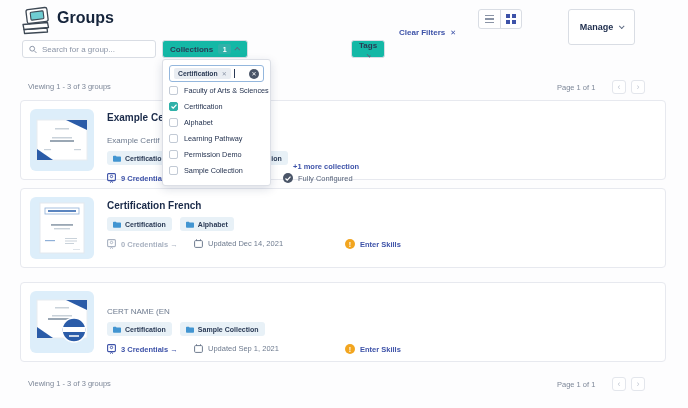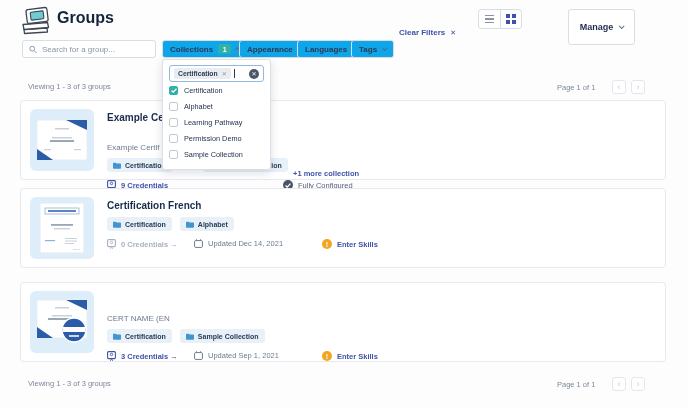--- a/index.html
+++ b/index.html
@@ -21,21 +21,21 @@
   .create-btn { position: absolute; left: 601px; top: 9px; width: 82px; height: 20px; background: #3a4da1; color: #fff; font-size: 9px; }
 
   .chev { display: inline-block; width: 4px; height: 4px; border-right: 1.3px solid #5b6880; border-bottom: 1.3px solid #5b6880; }
   .chev.down { transform: rotate(45deg) translateY(-1px); }
   .chev.up { transform: rotate(-135deg) translateY(-1px); }
 
   
   .search-box { position: absolute; left: 22px; top: 40px; width: 134px; height: 18px; border: 1px solid #d9dde4; border-radius: 3px; background: #fff; display: flex; align-items: center; padding: 0 6px; gap: 5px; }
   .search-box input { border: none; outline: none; width: 100%; font-size: 8px; color: #394a63; font-family: inherit; background: transparent; }
   .search-box input::placeholder { color: #8a94a6; }
-  .filter-btn { position: absolute; top: 40px; height: 18px; border: 1px solid #d9dde4; background: #0ea5e9; font-size: 8px; color: #2a3a55; gap: 5px; padding: 0 7px; }
+  .filter-btn { position: absolute; top: 40px; height: 18px; border: 1px solid #d9dde4; background: #14b8a6; font-size: 8px; color: #2a3a55; gap: 5px; padding: 0 7px; }
   .count-badge { background: #2fb1a9; color: #fff; font-size: 7px; font-weight: bold; border-radius: 2px; padding: 1.5px 4.5px; }
   .clear-filters { position: absolute; left: 399px; top: 28px; display: flex; align-items: center; gap: 5px; font-size: 8px; font-weight: bold; color: #3d52a8; cursor: pointer; }
 
   
   .viewing { position: absolute; font-size: 7.5px; color: #7d8798; }
   .page-info { position: absolute; font-size: 7.5px; color: #7d8798; }
   .page-btn { position: absolute; width: 14px; height: 14px; border: 1px solid #e3e6ec; border-radius: 3px; background: #fff; color: #c3c9d4; font-size: 9px; line-height: 12px; text-align: center; cursor: pointer; }
 
   
   .dropdown { position: absolute; left: 162px; top: 59px; width: 109px; background: #fff; border: 1px solid #dcdfe6; border-radius: 3px; box-shadow: 0 3px 10px rgba(20,40,80,.15); padding: 5px 6px 7px; z-index: 10; }
@@ -48,30 +48,30 @@
   .option:first-of-type { margin-top: 7px; }
   .cb { width: 9px; height: 9px; border: 1px solid #c2cad5; border-radius: 2px; background: #fff; flex: 0 0 auto; display: flex; align-items: center; justify-content: center; }
   .cb.checked { background: #2fb1a9; border-color: #2fb1a9; }
   .option span { font-size: 7.3px; color: #253350; white-space: nowrap; }
 
   
   .card { position: absolute; left: 20px; width: 646px; height: 80px; background: #fff; border: 1px solid #e7e9ef; border-radius: 4px; }
   .thumb { position: absolute; left: 9px; top: 8px; width: 64px; height: 62px; background: #ddeefa; border-radius: 6px; display: flex; align-items: center; justify-content: center; }
   .card-content { position: absolute; left: 86px; top: 11px; right: 10px; }
   .card-title { font-size: 10px; font-weight: bold; color: #1b2b4a; white-space: nowrap; }
-  .card-sub { font-size: 8px; color: #6e7b8f; margin-top: 20px; white-space: nowrap; }
+  .card-sub { font-size: 8px; color: #6e7b8f; margin-top: 13px; white-space: nowrap; }
   .badge-row { position: relative; margin-top: 6px; height: 14px; display: flex; gap: 8px; }
   .badge { background: #e8f1f7; border-radius: 3px; font-size: 7px; font-weight: bold; color: #2a3a55; display: flex; align-items: center; gap: 4px; padding: 0 6px; height: 14px; white-space: nowrap; }
   .more-link { position: absolute; left: 186px; top: 11px; font-size: 7.5px; font-weight: bold; color: #3d52a8; white-space: nowrap; cursor: pointer; }
   .meta-row { position: relative; margin-top: 8px; height: 12px; }
   .meta-item { position: absolute; top: 0; display: flex; align-items: center; gap: 5px; font-size: 7.5px; white-space: nowrap; }
   .cred { color: #3d52a8; font-weight: bold; cursor: pointer; }
   .cred.disabled { color: #a9b2c1; align-items: flex-end; }
   .updated { left: 87px; color: #6e7b8f; }
-  .status-warn { left: 175px; color: #3d52a8; font-weight: bold; cursor: pointer; padding-left: 40px; }
+  .status-warn { left: 198px; color: #3d52a8; font-weight: bold; cursor: pointer; padding-left: 40px; }
   .status-done { left: 176px; color: #57637a; }
   .icon-circle { width: 10px; height: 10px; border-radius: 50%; display: flex; align-items: center; justify-content: center; flex: 0 0 auto; }
   .warn-circle { background: #f2a51f; color: #fff; font-size: 7px; font-weight: bold; }
   .done-circle { background: #4a5568; }
 </style>
 </head>
 <body>
 
 <div class="app">
 
@@ -116,29 +116,21 @@
       <line x1="6.5" y1="6.5" x2="9.3" y2="9.3" stroke="#8a94a6" stroke-width="1.2"></line>
     </svg>
     <input placeholder="Search for a group..." style="">
   </div>
 
   <div class="btn filter-btn" style="left:162px;">
     <span>Collections</span>
     <span class="count-badge">1</span>
     <i class="chev up"></i>
   </div>
-  <div class="btn filter-btn" style="left:239px;">
-    <span>Appearance</span>
-    <i class="chev down"></i>
-  </div>
-  <div class="btn filter-btn" style="left:297px;">
-    <span>Languages</span>
-    <i class="chev down"></i>
-  </div>
-  <div class="btn filter-btn" style="left:351px;">
+  <div class="btn filter-btn" style="left:351px;flex-direction:column;">
     <span>Tags</span>
     <i class="chev down"></i>
   </div>
   <div class="clear-filters">
     <span>Clear Filters</span>
     <span style="font-weight:normal;font-size:7px;">✕</span>
   </div>
 
   <div class="viewing" style="left:28px; top:82px;">Viewing 1 - 3 of 3 groups</div>
   <div class="page-info" style="left:557px; top:83px;">Page 1 of 1</div>
@@ -311,20 +303,24 @@
   <div class="dropdown">
     <div class="tag-input">
       <span class="chip">
         <span>Certification</span>
         <span class="x">✕</span>
       </span>
       <span class="caret"></span>
       <span class="clear-circle">✕</span>
     </div>
     <div class="option">
+      <span class="cb"></span>
+      <span>Faculty of Arts &amp; Sciences</span>
+    </div>
+    <div class="option">
       <span class="cb checked">
         <svg width="6" height="5" viewBox="0 0 6 5">
             <polyline points="0.5,2.5 2.2,4.2 5.5,0.6" fill="none" stroke="#fff" stroke-width="1.2"></polyline>
           </svg>
       </span>
       <span>Certification</span>
     </div>
     <div class="option">
       <span class="cb"></span>
       <span>Alphabet</span>

